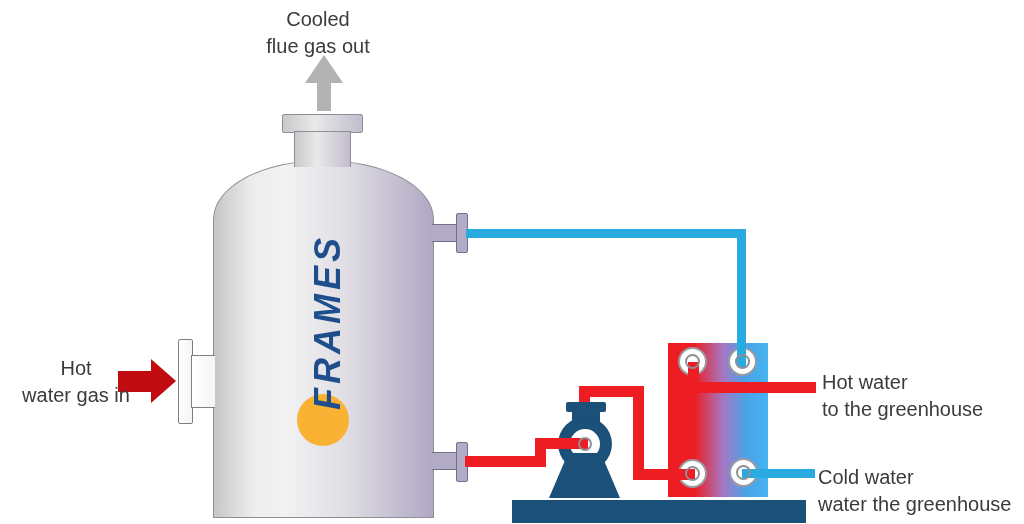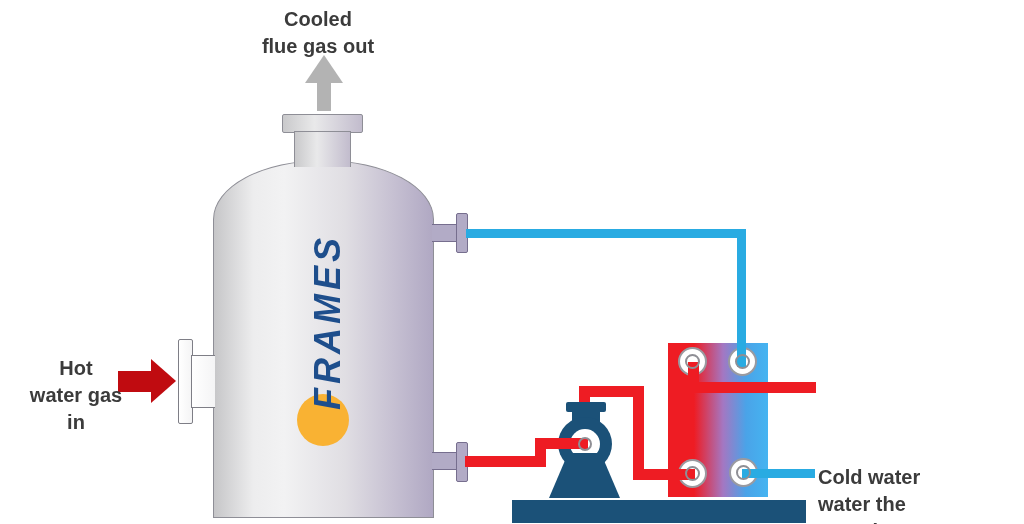--- a/index.html
+++ b/index.html
@@ -1,20 +1,20 @@
 <!DOCTYPE html>
 <html style="--pipe-hot: #ee1c23; --pipe-cold: #29abe2; --arrow-hot-gas: #c00b10; --arrow-cooled-gas: #b3b3b3; --equipment-navy: #1b5178; --logo-blue: #1e4e8c; --logo-yellow: #f9b233; --label-text: #3b3b3b;"><head>
 <meta charset="utf-8">
 <style>
   html,body{margin:0;padding:0;background:#fff;}
   #canvas{
     position:relative;width:1024px;height:524px;background:#ffffff;
     font-family:"Liberation Sans", sans-serif;overflow:hidden;
   }
-  .abs{position:absolute;font-weight:bold;}
+  .abs{position:absolute;}
 
   
   .vessel-body{
     left:213px;top:160px;width:221px;height:358px;
     border:1.5px solid #8e8e96;box-sizing:border-box;
     border-radius:112px 112px 0 0 / 60px 60px 0 0;
     background:linear-gradient(90deg,#c6c6c8 0%,#ededee 18%,#f2f2f3 32%,#e0dee3 60%,#c6c0d2 82%,#b0a8c3 100%);
     z-index:1;
   }
   .gray-part{border:1.5px solid #8e8e96;box-sizing:border-box;
@@ -152,18 +152,22 @@
   <div class="abs ring ring-br"></div>
 
   <div class="abs lbl lbl-center lbl-cooled">
     <div>Cooled</div>
     <div>flue gas out</div>
   </div>
   <div class="abs lbl lbl-center lbl-hotgas">
     <div>Hot</div>
     <div>water gas in</div>
   </div>
+  <div class="abs lbl lbl-hotwater">
+    <div>Hot water</div>
+    <div>to the greenhouse</div>
+  </div>
   <div class="abs lbl lbl-coldwater">
     <div>Cold water</div>
     <div>water the greenhouse</div>
   </div>
 
 </div>
 
 </body></html>

